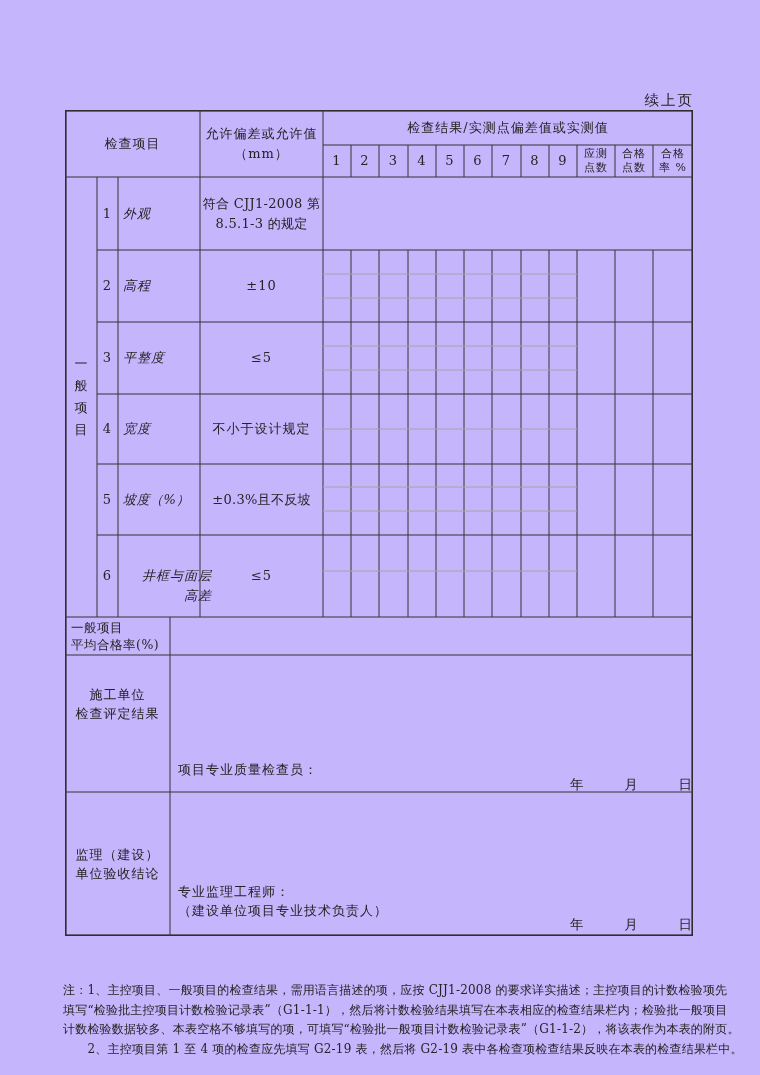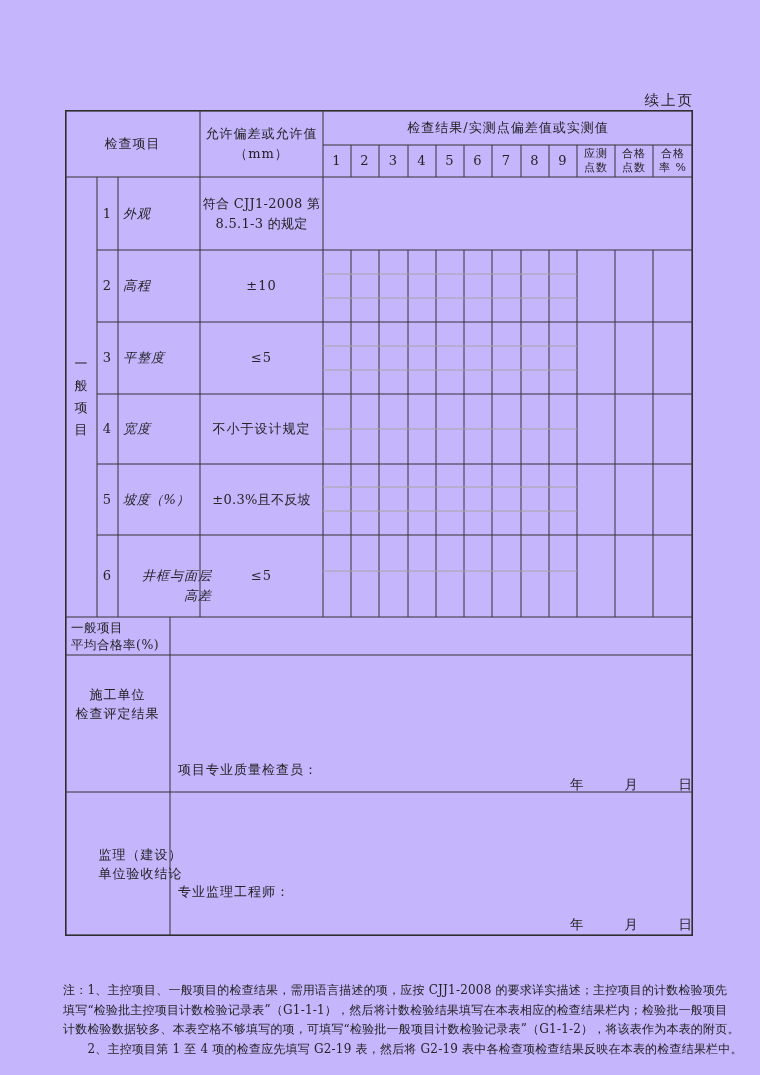--- a/index.html
+++ b/index.html
@@ -183,26 +183,27 @@
       <div>施工单位</div>
       <div>检查评定结果</div>
     </div>
     <div class="signer" style="top:650px;">项目专业质量检查员：</div>
     <div class="date-row" style="top:666px;">
       <span>年</span>
       <span>月</span>
       <span>日</span>
     </div>
 
-    <div class="sec-label" style="top:682px;height:144px;padding-left:23px;">
+    <div class="sec-label" style="top:682px;height:144px;">
       <div>监理（建设）</div>
       <div>单位验收结论</div>
     </div>
     <div class="signer" style="top:772px;">
       <div>专业监理工程师：</div>
+      <div>（建设单位项目专业技术负责人）</div>
     </div>
     <div class="date-row" style="top:806px;">
       <span>年</span>
       <span>月</span>
       <span>日</span>
     </div>
 
   </div>
 
   <div class="notes">

